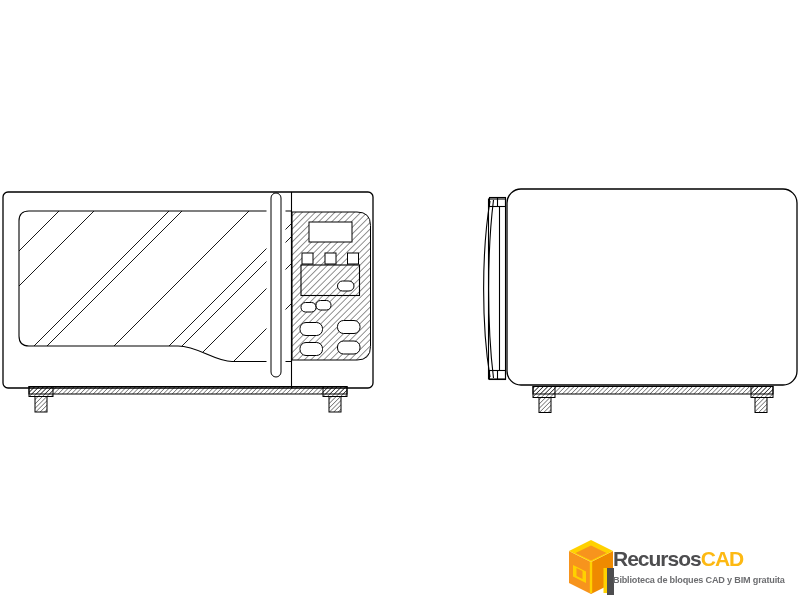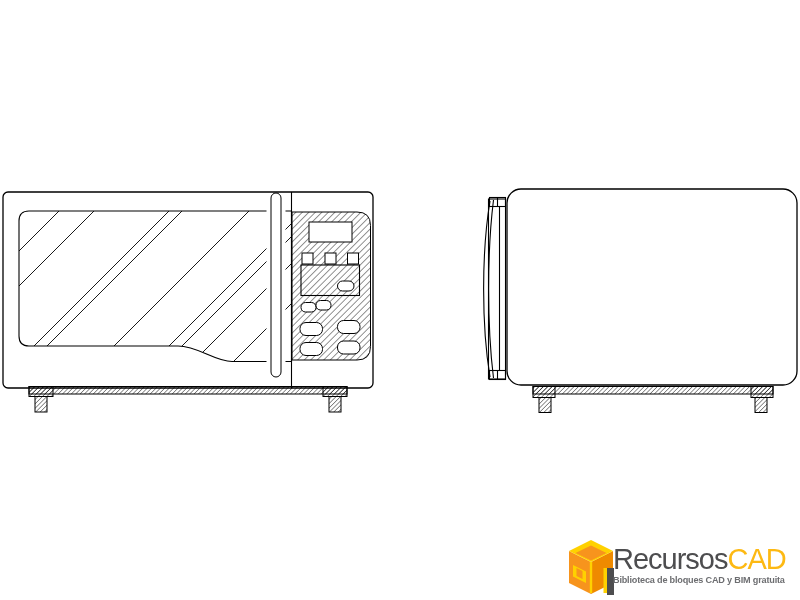--- a/index.html
+++ b/index.html
@@ -15,21 +15,21 @@
   .ht  { fill:url(#hatch4); stroke:var(--drawing-line,#000); stroke-width:1; }
   .ht3 { fill:url(#hatch3); stroke:var(--drawing-line,#000); stroke-width:1; }
   .gl  { stroke:var(--drawing-line,#000); stroke-width:0.9; }
   .pat { stroke:var(--drawing-line,#000); stroke-width:0.85; }
 
   
   .logo { position:absolute; left:567px; top:538px; display:flex; align-items:flex-start; }
   .logo-icon { flex:0 0 auto; }
   .logo-text { margin:9px 0 0 -4px; }
   .logo-title {
-    font-size:29px; font-weight:normal; letter-spacing:-1px;
+    font-size:21px; font-weight:bold; letter-spacing:-1px;
     line-height:24px; white-space:nowrap;
   }
   .brand-primary { color:var(--logo-text-gray,#4d4d4f); }
   .brand-accent  { color:var(--logo-accent-yellow,#fdb913); }
   .logo-tagline {
     margin-top:3px; font-size:9.5px; font-weight:bold; letter-spacing:-0.2px;
     color:var(--logo-tagline-gray,#6d6e71); white-space:nowrap;
     transform:scaleX(0.96); transform-origin:left top;
   }
   .icon-yellow      { fill:var(--logo-icon-yellow,#ffd100); }

